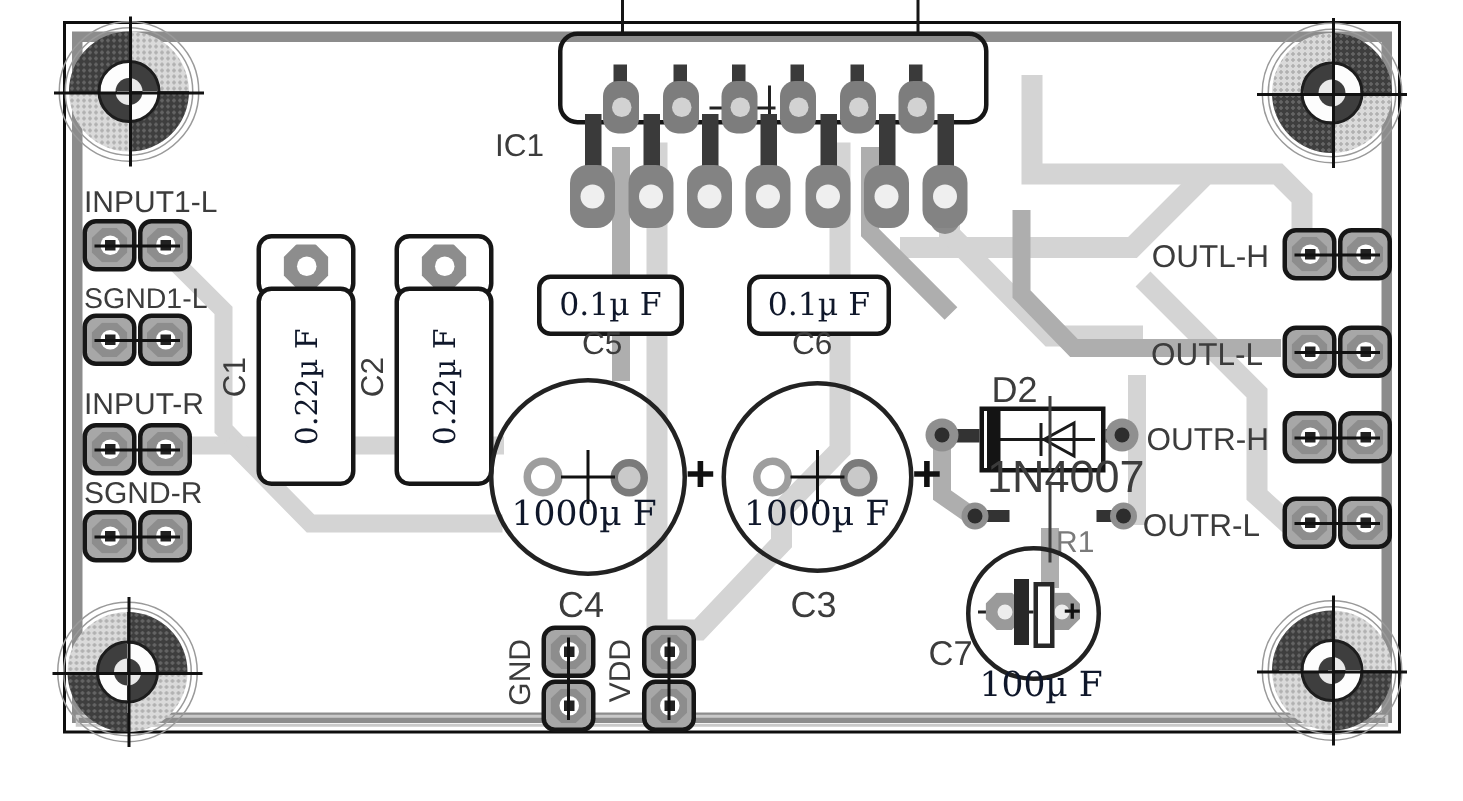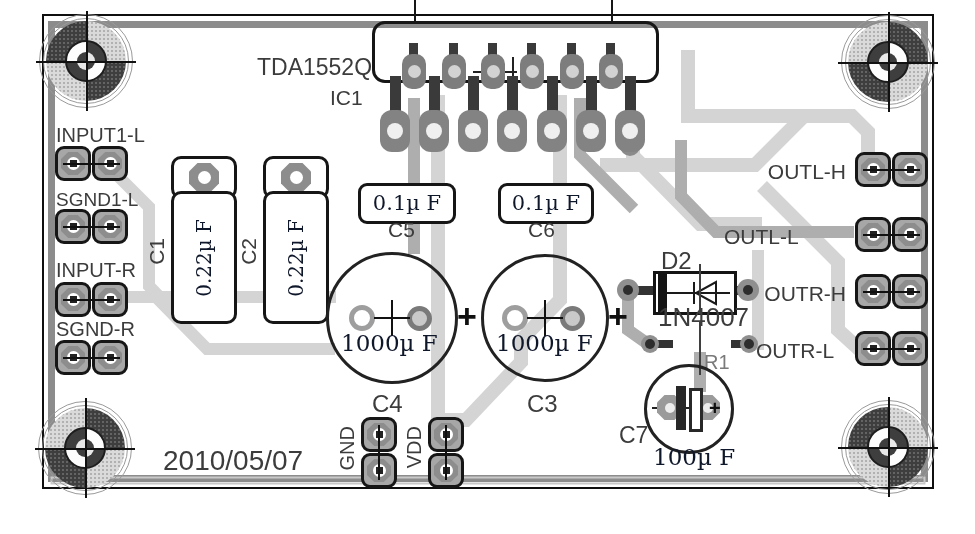--- a/index.html
+++ b/index.html
@@ -227,21 +227,20 @@
     <div class="icpadL" style="left:537px">
         <i></i>
       </div>
     <div class="icpadL" style="left:576px">
         <i></i>
       </div>
     <div class="icpadL" style="left:615px">
         <i></i>
       </div>
   </div>
-  <div class="lbl" style="left:257px;top:56px;font-size:23px">TDA1552Q</div>
   <div class="lbl" style="left:330px;top:87px;font-size:21px">IC1</div>
 
   <div class="lbl" style="left:56px;top:125px;font-size:20px">INPUT1-L</div>
   <div class="hdr" style="left:55px;top:146px">
     <div class="cell">
         <div class="oct"></div>
         <div class="hole"></div>
         <div class="sq"></div>
       </div>
     <div class="cell">
@@ -301,21 +300,21 @@
         <div class="hole"></div>
         <div class="sq"></div>
       </div>
     <div class="cell">
         <div class="oct"></div>
         <div class="hole"></div>
         <div class="sq"></div>
       </div>
     <div class="hlink"></div>
   </div>
-  <div class="lbl" style="left:724px;top:226px;width:90px;text-align:left;font-size:21px">OUTL-L</div>
+  <div class="lbl" style="left:752px;top:226px;width:90px;text-align:right;font-size:21px">OUTL-L</div>
   <div class="hdr" style="left:855px;top:217px">
     <div class="cell">
         <div class="oct"></div>
         <div class="hole"></div>
         <div class="sq"></div>
       </div>
     <div class="cell">
         <div class="oct"></div>
         <div class="hole"></div>
         <div class="sq"></div>
@@ -329,21 +328,21 @@
         <div class="hole"></div>
         <div class="sq"></div>
       </div>
     <div class="cell">
         <div class="oct"></div>
         <div class="hole"></div>
         <div class="sq"></div>
       </div>
     <div class="hlink"></div>
   </div>
-  <div class="lbl" style="left:756px;top:340px;width:90px;text-align:left;font-size:21px">OUTR-L</div>
+  <div class="lbl" style="left:756px;top:340px;width:90px;text-align:center;font-size:21px">OUTR-L</div>
   <div class="hdr" style="left:855px;top:331px">
     <div class="cell">
         <div class="oct"></div>
         <div class="hole"></div>
         <div class="sq"></div>
       </div>
     <div class="cell">
         <div class="oct"></div>
         <div class="hole"></div>
         <div class="sq"></div>
@@ -414,21 +413,21 @@
   <div class="d-body">
     <div class="d-band"></div>
     <svg width="78" height="38">
       <line x1="10" y1="19" x2="74" y2="19" stroke="#1a1a1a" stroke-width="2"></line>
       <polygon points="60,8 60,30 40,19" fill="none" stroke="#1a1a1a" stroke-width="2"></polygon>
       <line x1="38" y1="8" x2="38" y2="30" stroke="#1a1a1a" stroke-width="2"></line>
     </svg>
   </div>
   <div class="thinv" style="left:699px;top:264px;height:50px"></div>
   <div class="lbl" style="left:661px;top:249px;font-size:24px">D2</div>
-  <div class="lbl" style="left:658px;top:304px;font-size:26px">1N4007</div>
+  <div class="lbl" style="left:658px;top:304px;font-size:30px">1N4007</div>
 
   <div class="lead" style="left:649px;top:340px;width:24px;height:8px"></div>
   <div class="lead" style="left:731px;top:340px;width:18px;height:8px"></div>
   <div class="padring" style="left:641px;top:335px;width:18px;height:18px">
       <i></i>
     </div>
   <div class="padring" style="left:740px;top:335px;width:18px;height:18px">
       <i></i>
     </div>
   <div class="thinv" style="left:699px;top:321px;height:54px"></div>
@@ -471,15 +470,14 @@
         <div class="sq"></div>
       </div>
     <div class="cell">
         <div class="oct"></div>
         <div class="hole"></div>
         <div class="sq"></div>
       </div>
     <div class="vlink"></div>
   </div>
 
-  <div class="lbl" style="left:163px;top:447px;font-size:28px">2010/05/07</div>
 
 </div>
 
 </body></html>

